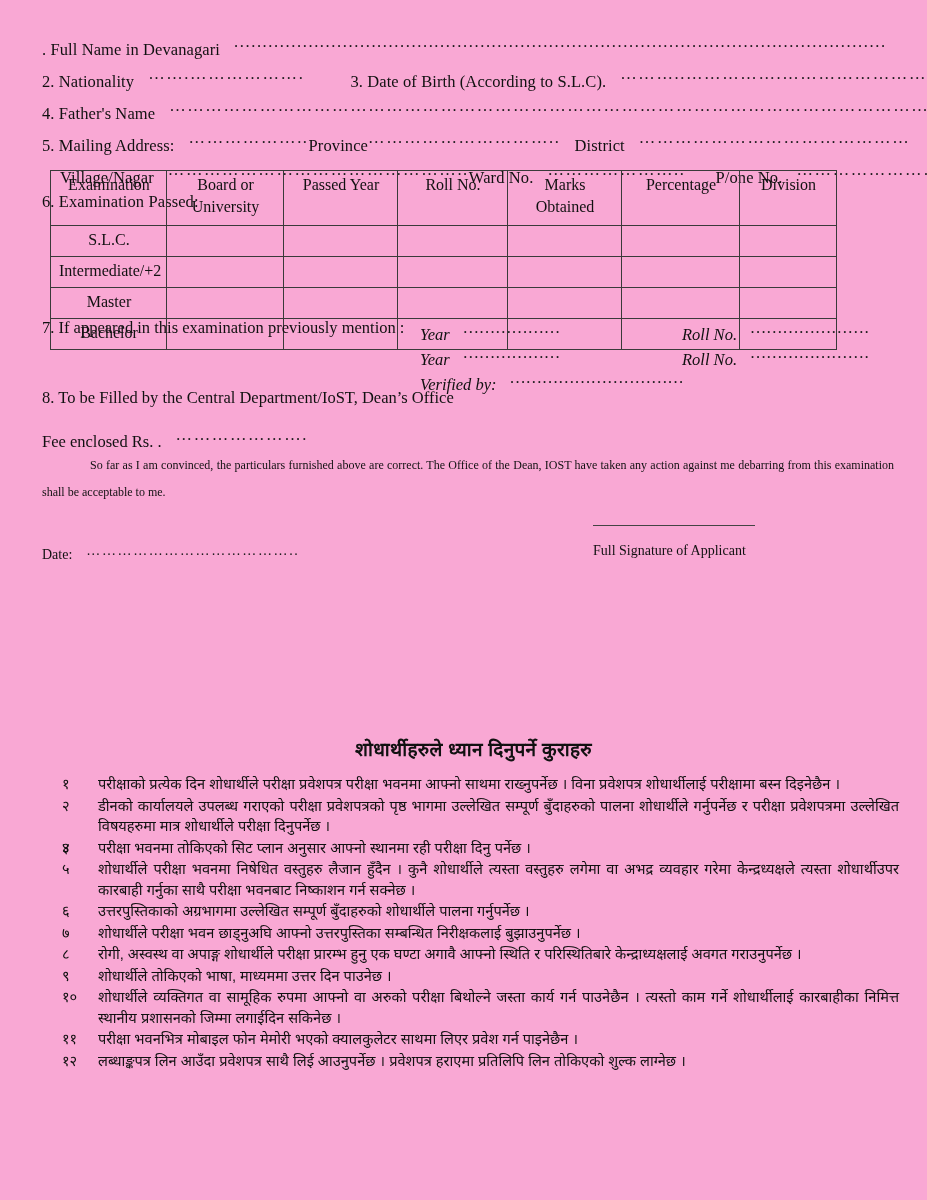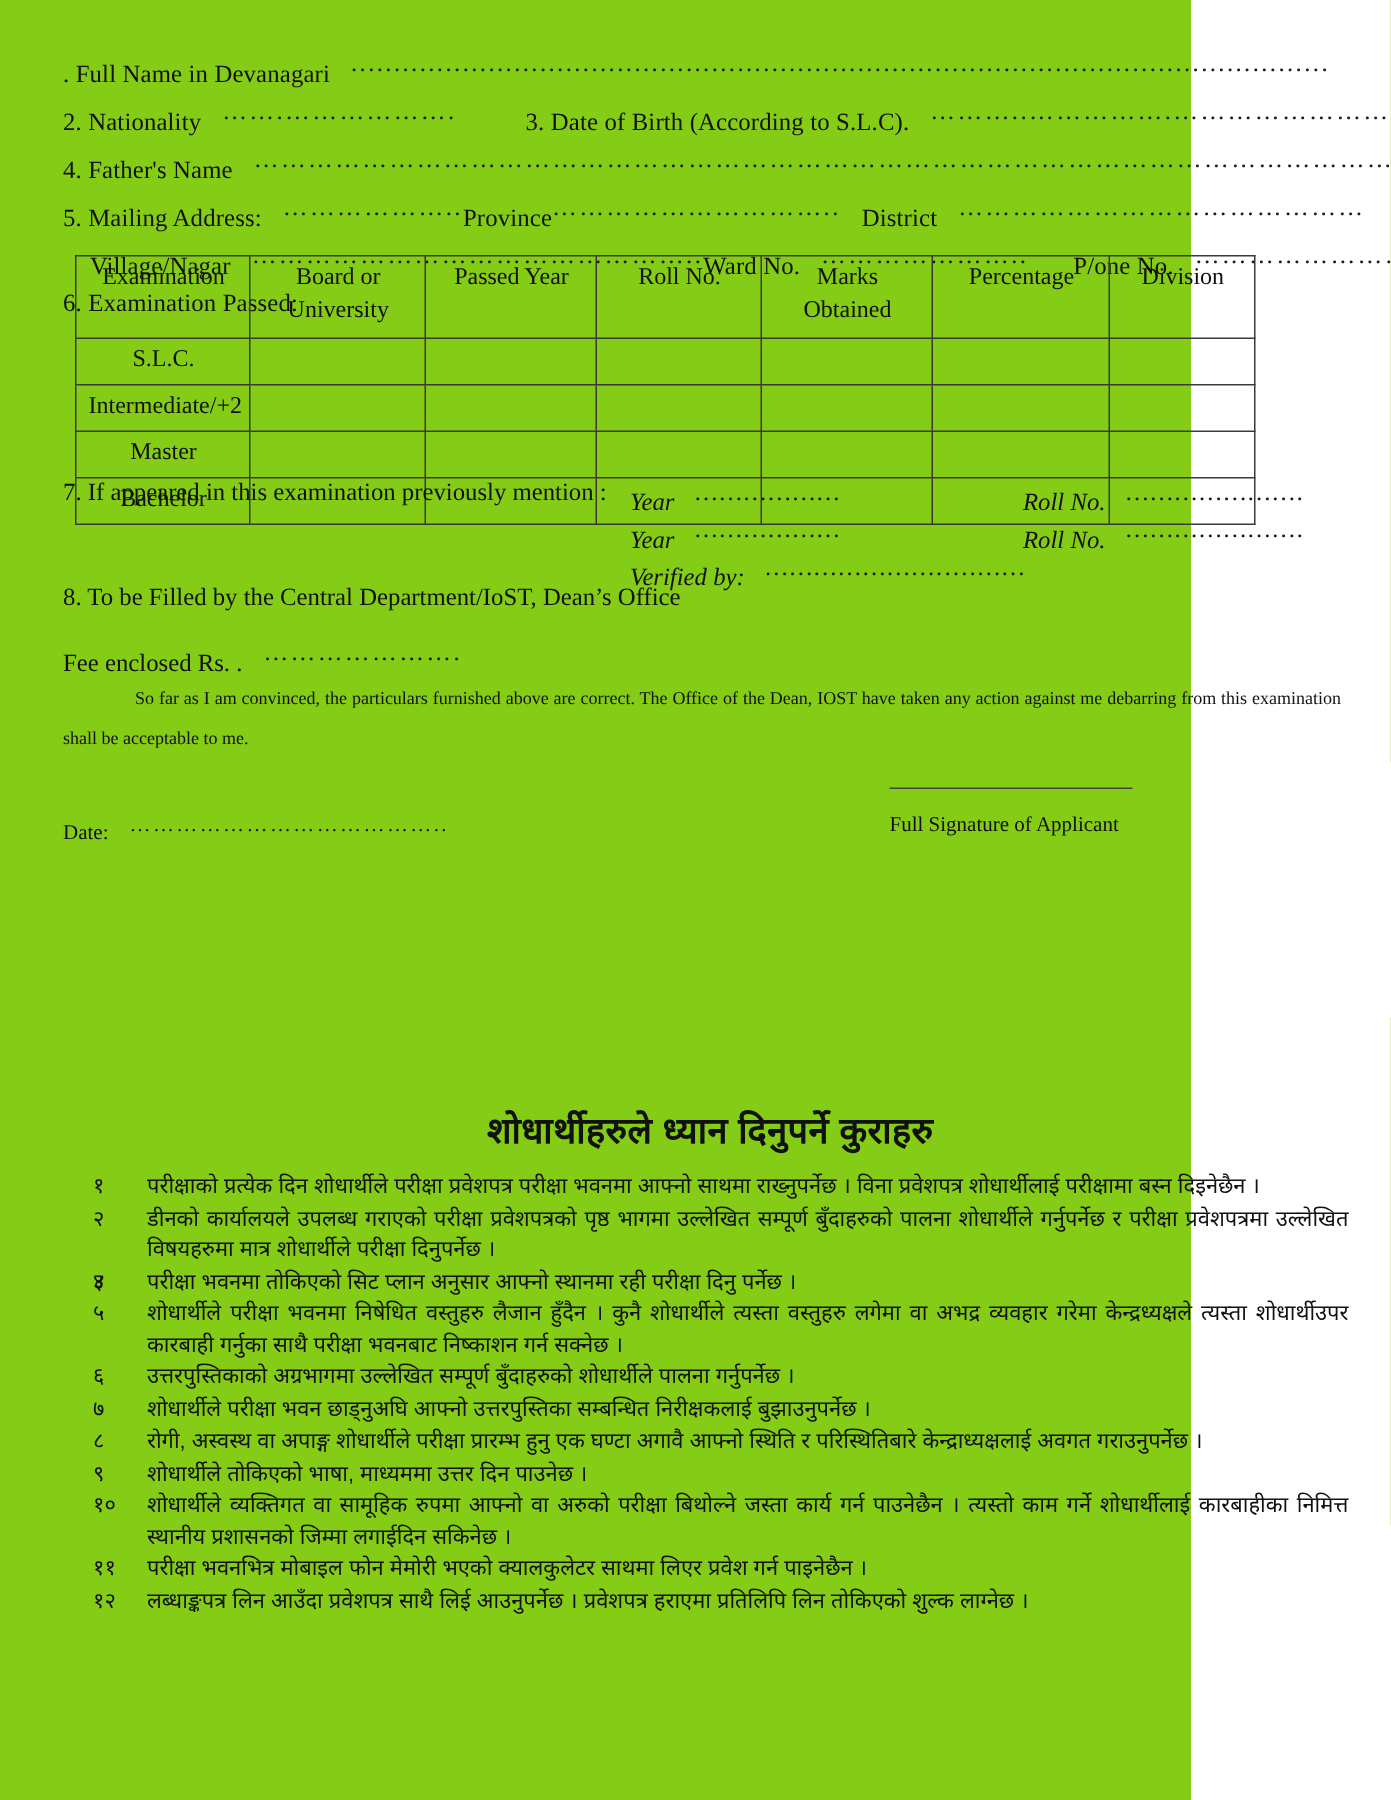--- a/index.html
+++ b/index.html
@@ -12,23 +12,23 @@
     height: 1200px;
     position: relative;
     font-family: "Liberation Serif", "DejaVu Serif", serif;
     color: #111111;
     overflow: hidden;
   }
 
   .page {
     position: absolute;
     left: 0; top: 0;
-    width: 794px;
+    width: 927px;
     height: 1200px;
-    background: #84cc16;
+    background: #f9a8d4;
   }
 
   
   .form-block {
     position: absolute;
     left: 42px;
     top: 30px;
     width: 845px;
   }
 
@@ -160,21 +160,21 @@
   
   .np {
     position: absolute;
     left: 0;
     top: 736px;
     width: 927px;
     font-family: "Liberation Sans", "DejaVu Sans", sans-serif;
   }
   .np-title {
     text-align: center;
-    font-size: 24px;
+    font-size: 19px;
     font-weight: bold;
     letter-spacing: .3px;
     padding-bottom: 12px;
     padding-left: 20px;
   }
   .np-list {
     margin: 0;
     padding: 0 28px 0 62px;
     list-style: none;
   }

